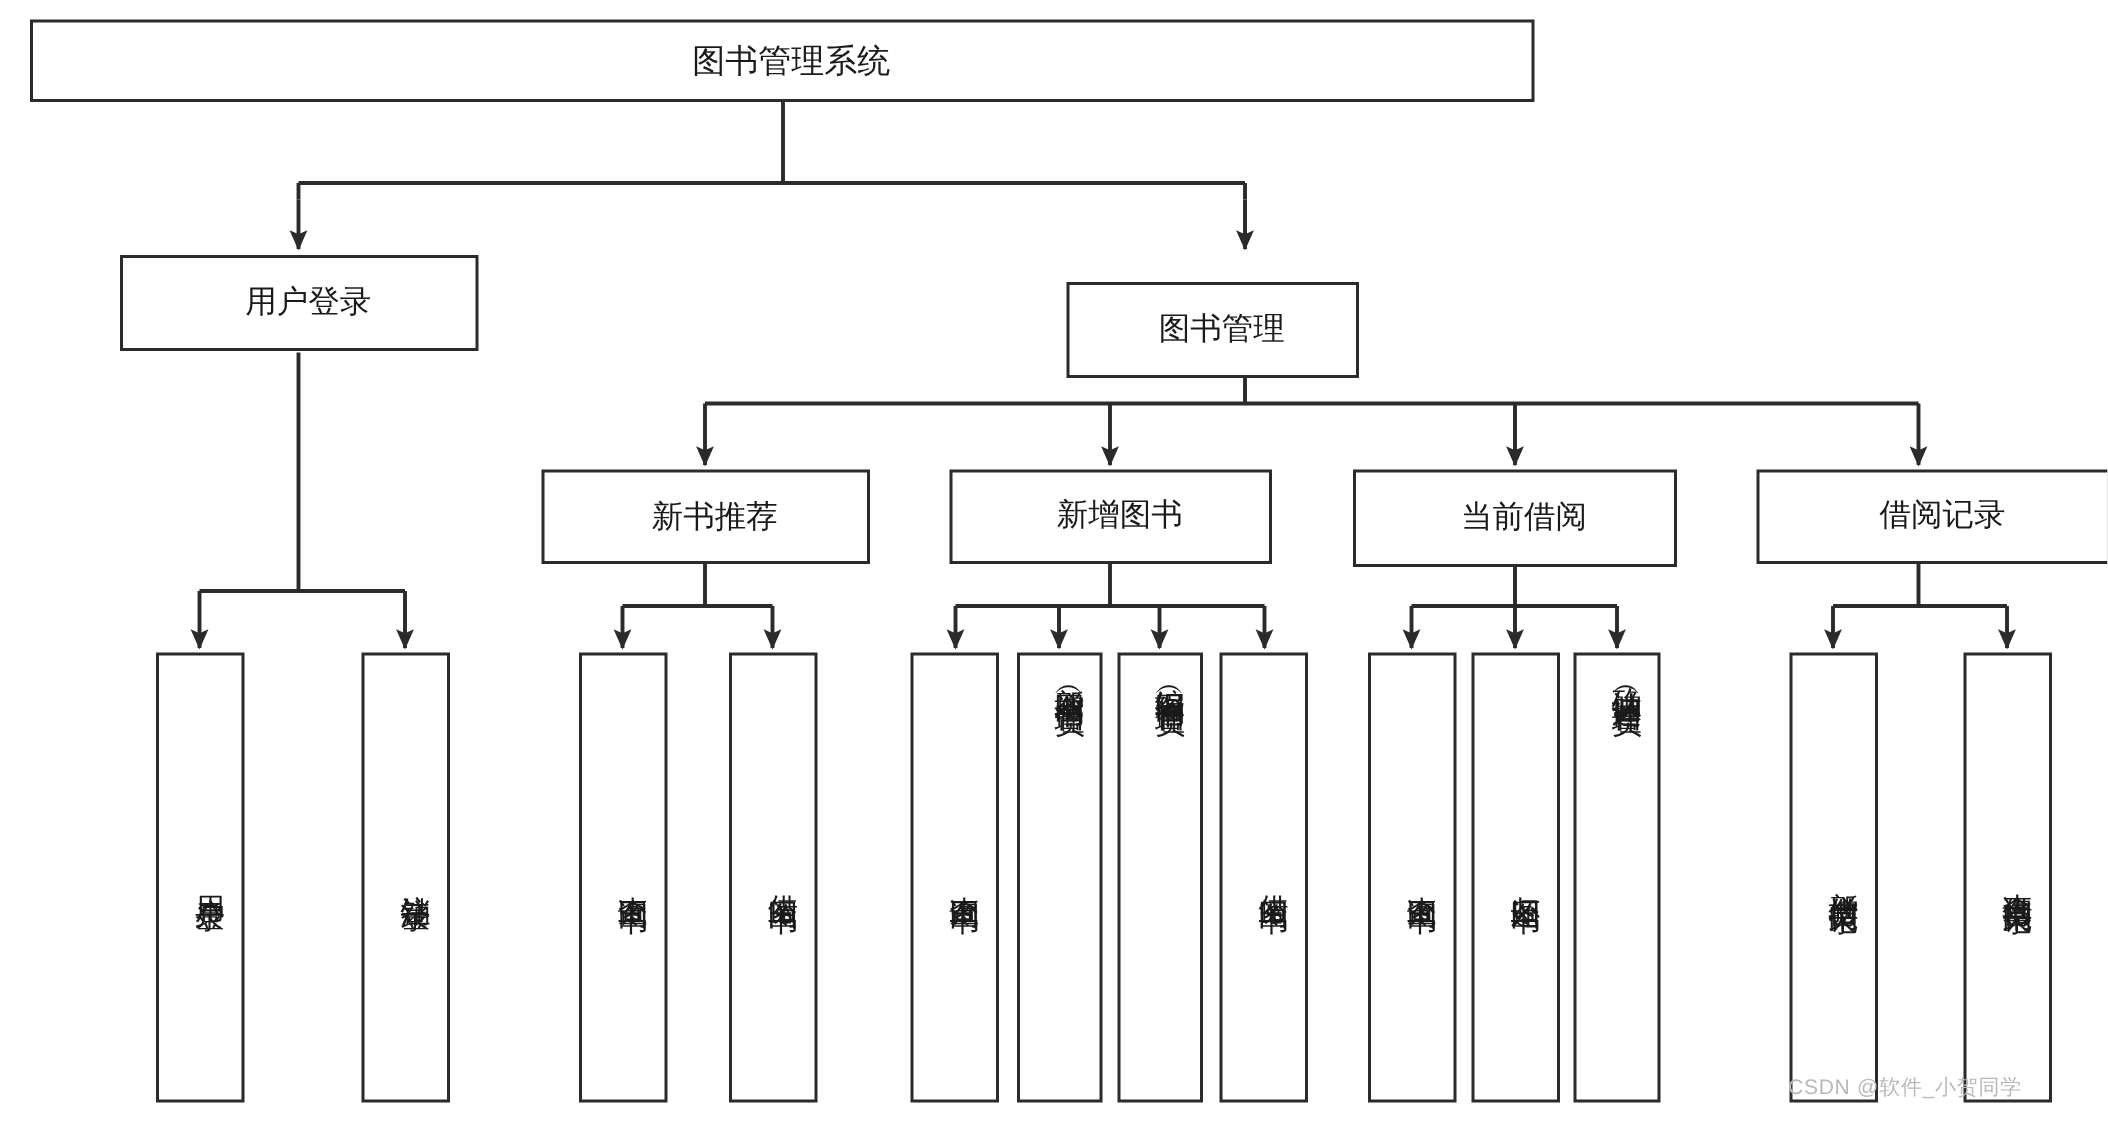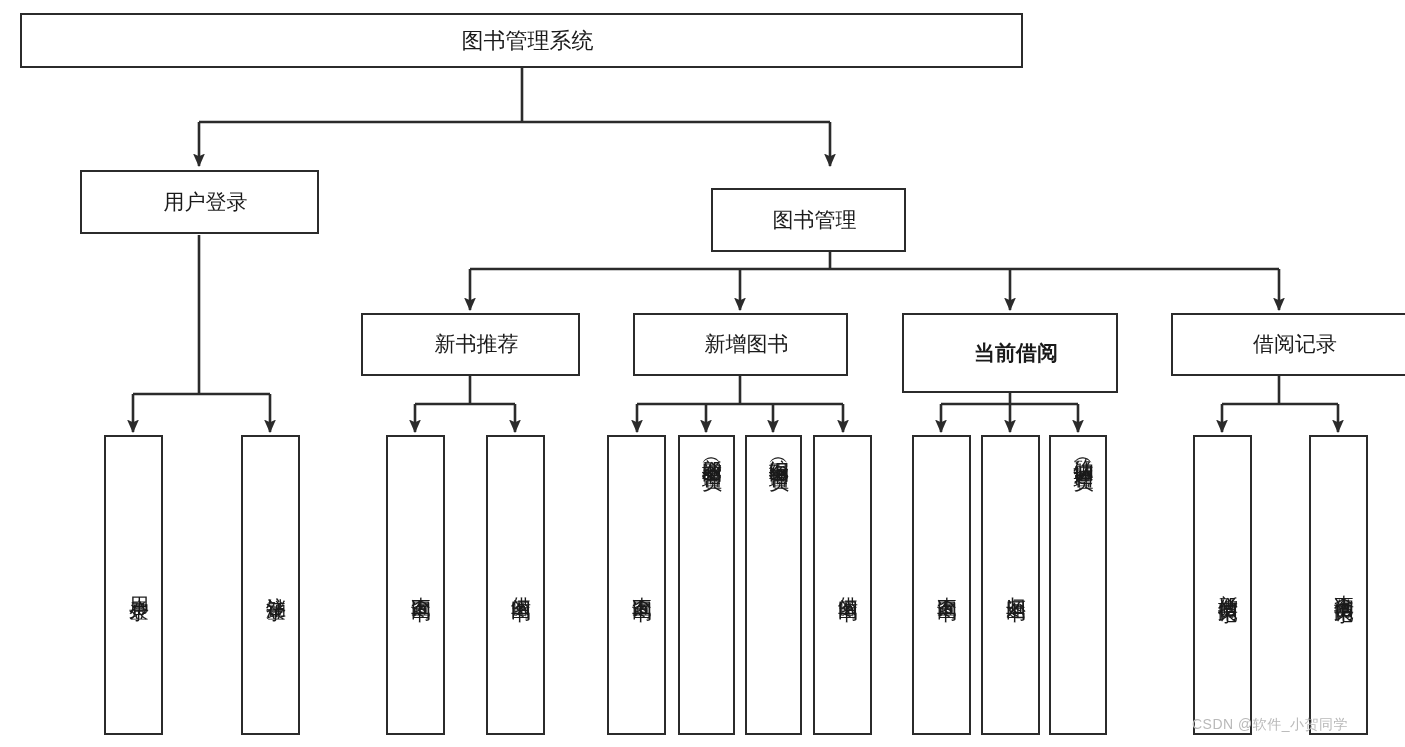--- a/index.html
+++ b/index.html
@@ -155,21 +155,21 @@
   <div class="node h" style="left:711px; top:188px; width:195px; height:64px;">
     <span class="label">图书管理</span>
   </div>
 
   <div class="node h" style="left:361px; top:313px; width:219px; height:63px;font-family:Liberation Serif, serif;">
     <span class="label">新书推荐</span>
   </div>
   <div class="node h" style="left:633px; top:313px; width:215px; height:63px;">
     <span class="label">新增图书</span>
   </div>
-  <div class="node h" style="left:902px; top:313px; width:216px; height:80px;font-weight:bold;">
+  <div class="node h" style="left:902px; top:313px; width:216px; height:65px;">
     <span class="label">当前借阅</span>
   </div>
   <div class="node h" style="left:1171px; top:313px; width:236px; height:63px;">
     <span class="label">借阅记录</span>
   </div>
 
   <div class="node v mid" style="left:104px; top:435px; width:59px; height:300px;">
     <span class="label">用户登录</span>
   </div>
   <div class="node v mid" style="left:241px; top:435px; width:59px; height:300px;">

